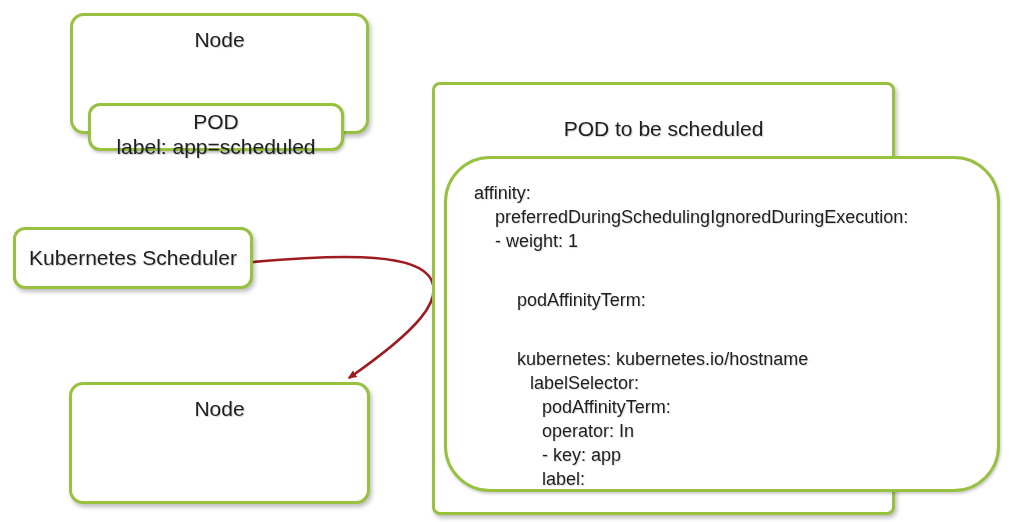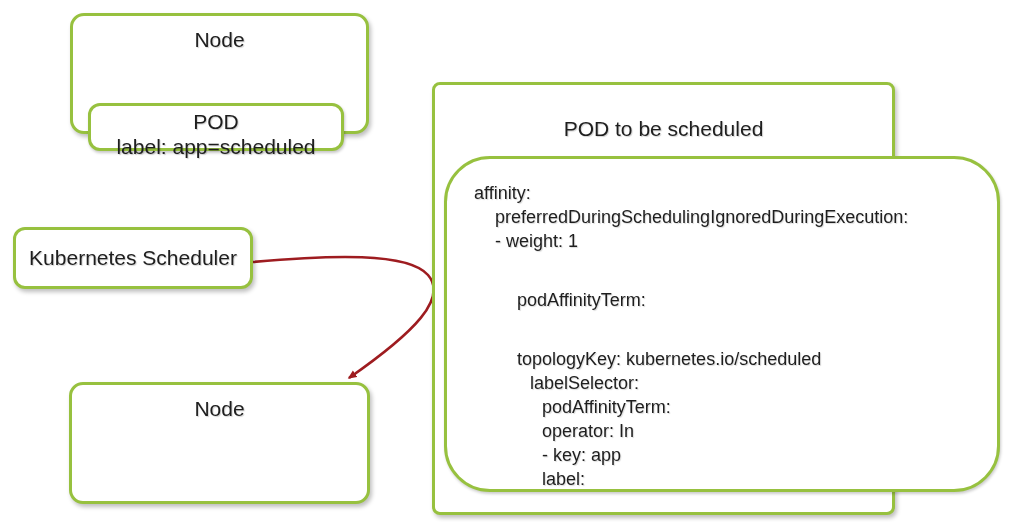--- a/index.html
+++ b/index.html
@@ -90,21 +90,21 @@
   </div>
 
   <div class="box outer-right">
     <div class="lbl">POD to be scheduled</div>
     <div class="box inner-right">
       <div class="yaml">
         <div class="ind0">affinity:</div>
         <div class="ind1">preferredDuringSchedulingIgnoredDuringExecution:</div>
         <div class="ind1">- weight: 1</div>
         <div class="ind2">podAffinityTerm:</div>
-        <div class="ind2">topologyKey: kubernetes.io/scheduled</div>
+        <div class="ind2">kubernetes: kubernetes.io/hostname</div>
         <div class="ind3">labelSelector:</div>
         <div class="ind4">podAffinityTerm:</div>
         <div class="ind4">operator: In</div>
         <div class="ind4">- key: app</div>
         <div class="ind4">label:</div>
       </div>
     </div>
   </div>
 
 </div>

